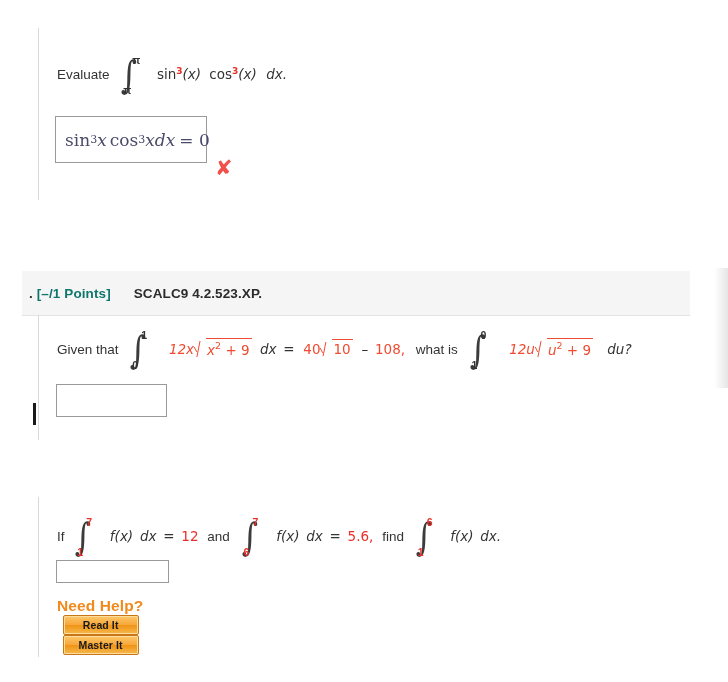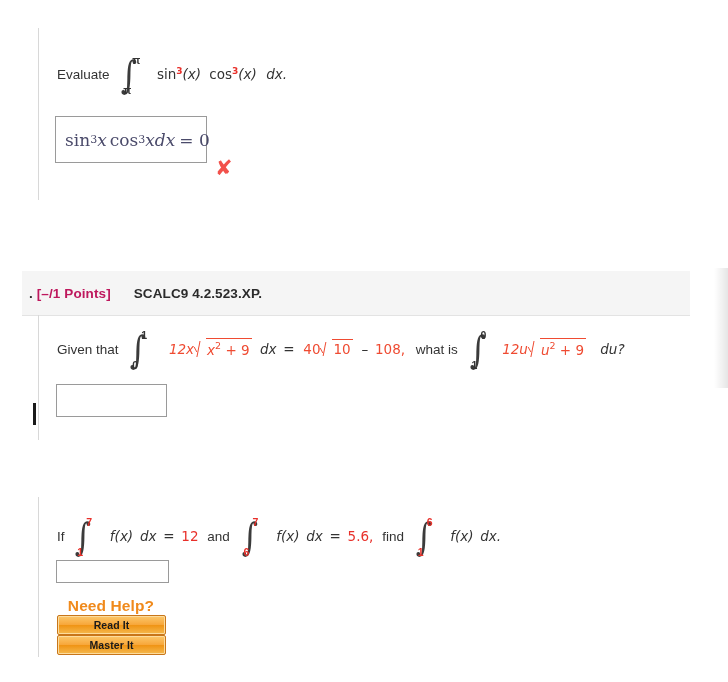--- a/index.html
+++ b/index.html
@@ -138,21 +138,21 @@
   }
   .q-index {
     font-weight: 700;
     font-size: 13.5px;
     color: #2b2b2b;
     margin-right: 4px;
   }
   .q-points {
     font-weight: 700;
     font-size: 13.5px;
-    color: #be185d;
+    color: #0f766e;
     letter-spacing: 0.1px;
   }
   .details-btn {
     margin-left: 20px;
     border: 2px solid #0c6ca3;
     border-radius: 4px;
     background: #ffffff;
     color: #1878b4;
     font-weight: 700;
     font-size: 13px;
@@ -178,21 +178,21 @@
   }
   .need-help-label {
     color: #f08a1c;
     font-weight: 700;
     font-size: 15.5px;
     margin-right: 14px;
     letter-spacing: 0.1px;
   }
   .help-btn {
     box-sizing: border-box;
-    width: 109px;
+    width: 76px;
     height: 20px;
     margin-right: 13px;
     border: 1px solid #c8761a;
     border-radius: 2px;
     background: linear-gradient(180deg, #fcc86b 0%, #f7a73b 48%, #f09414 52%, #f5b94f 100%);
     box-shadow: inset 0 0 0 1px #fddc9c;
     color: #1a1a1a;
     font-size: 10.5px;
     font-weight: 700;
     display: flex;
@@ -275,21 +275,21 @@
     <span class="math redorange" style="margin-left:3px;">108,</span>
 
     <span style="margin-left:7px;">what is</span>
 
     <span class="integral math" style="margin-left:6px;">
       <span class="int-sign">∫</span>
       <span class="int-lim int-up">0</span>
       <span class="int-lim int-lo">1</span>
     </span>
 
-    <span class="math redorange" style="margin-left:9px;">
+    <span class="math redorange" style="margin-left:16px;">
       <span class="mi">12u</span><span class="radical"><span class="radicand"><span class="mi">u</span><span class="sup-n">2</span><span> + 9</span></span></span>
     </span>
     <span class="math mi" style="margin-left:10px;">du?</span>
   </div>
 
   <input class="answer-box" type="text" style="left: 17px; top: 69px; width: 111px; height: 33px;" value="">
 </div>
 
 <div class="problem-block" style="left:38px; top:497px; width:640px; height:160px;">
 

